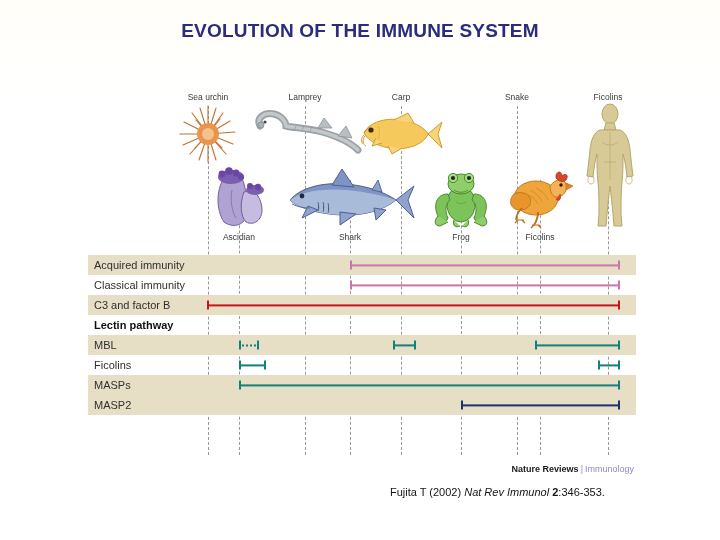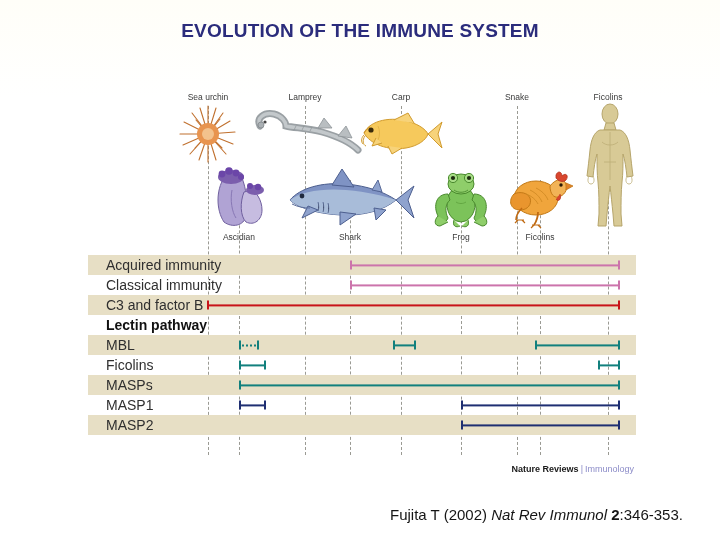--- a/index.html
+++ b/index.html
@@ -77,24 +77,23 @@
     position: relative;
     height: 20px;
     width: 548px;
   }
   .row.shaded { background: #e7dfc5; }
   .row-label {
     position: absolute;
     left: 6px;
     top: 50%;
     transform: translateY(-50%);
-    font-size: 14px;
+    font-size: 11px;
     color: #2f2f2f;
     white-space: nowrap;
-    margin-left: 12px;
   }
   .row-label.bold { font-weight: bold; color: #111; }
 
   
   .seg {
     position: absolute;
     top: 50%;
     transform: translateY(-50%);
     height: 9px;
   }
@@ -128,22 +127,22 @@
     font-weight: bold;
     white-space: nowrap;
   }
   #nature-logo .nr { color: #1a1a1a; margin-top: 48px; }
   #nature-logo .bar { color: #8c8cc8; font-weight: normal; padding: 0 2px; }
   #nature-logo .imm { color: #8c8cc8; font-weight: normal; }
 
   #citation {
     position: absolute;
     left: 390px;
-    top: 506px;
-    font-size: 15px;
+    top: 486px;
+    font-size: 11px;
     color: #151515;
     white-space: nowrap;
   }
   #citation .ital { font-style: italic; }
   #citation .vol { font-weight: bold; }
 </style>
 </head>
 <body>
 
 <div id="slide">
@@ -393,33 +392,20 @@
           </div>
         </div>
         <div class="row shaded">
           <div class="row-label">MASPs</div>
           <div class="seg" style="left: 151px; width: 381px; color: rgb(18, 128, 125);">
             <div class="stem" style="background: rgb(18, 128, 125);"></div>
             <div class="cap left" style="background: rgb(18, 128, 125);"></div>
             <div class="cap right" style="background: rgb(18, 128, 125);"></div>
           </div>
         </div>
-        <div class="row">
-          <div class="row-label">MASP1</div>
-          <div class="seg" style="left: 151px; width: 27px; color: rgb(31, 47, 114);">
-            <div class="stem" style="background: rgb(31, 47, 114);"></div>
-            <div class="cap left" style="background: rgb(31, 47, 114);"></div>
-            <div class="cap right" style="background: rgb(31, 47, 114);"></div>
-          </div>
-          <div class="seg" style="left: 373px; width: 159px; color: rgb(31, 47, 114);">
-            <div class="stem" style="background: rgb(31, 47, 114);"></div>
-            <div class="cap left" style="background: rgb(31, 47, 114);"></div>
-            <div class="cap right" style="background: rgb(31, 47, 114);"></div>
-          </div>
-        </div>
         <div class="row shaded">
           <div class="row-label">MASP2</div>
           <div class="seg" style="left: 373px; width: 159px; color: rgb(31, 47, 114);">
             <div class="stem" style="background: rgb(31, 47, 114);"></div>
             <div class="cap left" style="background: rgb(31, 47, 114);"></div>
             <div class="cap right" style="background: rgb(31, 47, 114);"></div>
           </div>
         </div>
       </div>
   </div>

